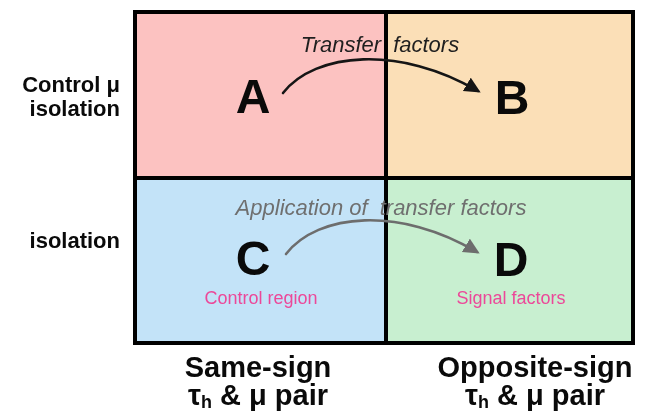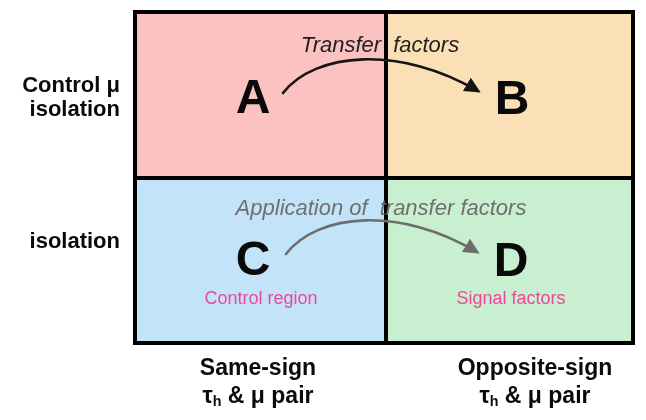--- a/index.html
+++ b/index.html
@@ -58,21 +58,21 @@
   }
   .row-label.inverted { top: 73px; }
   .row-label.standard { top: 229px; }
 
   .col-label {
     position: absolute;
     transform: translateX(-50%);
     top: 353px;
     text-align: center;
     font-weight: bold;
-    font-size: 23px;
+    font-size: 29px;
     line-height: 28px;
     color: #0a0a0a;
     white-space: nowrap;
   }
   .col-label.same     { left: 258px; }
   .col-label.opposite { left: 535px; }
   .sub {
     font-size: 0.62em;
     vertical-align: -0.18em;
     font-weight: bold;

